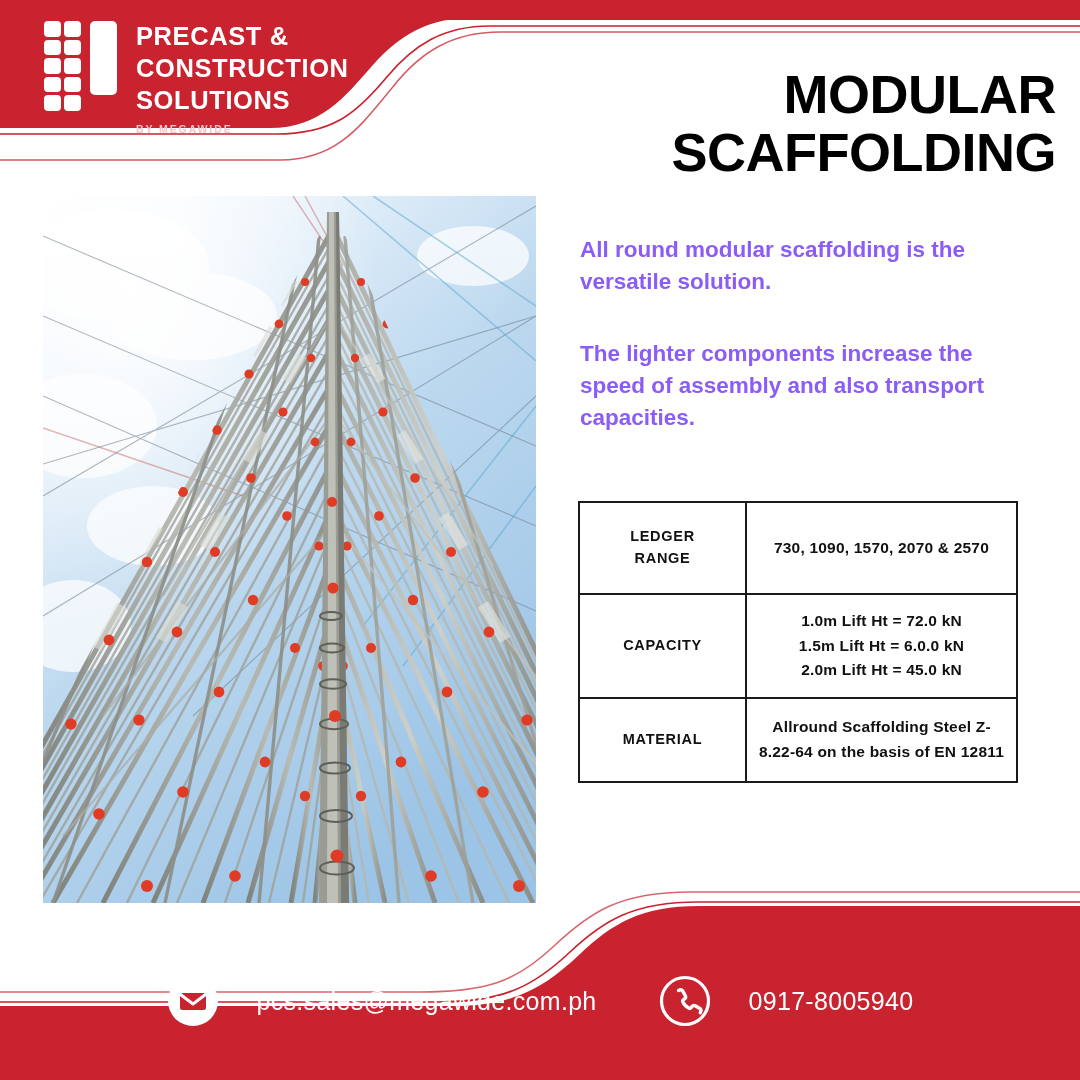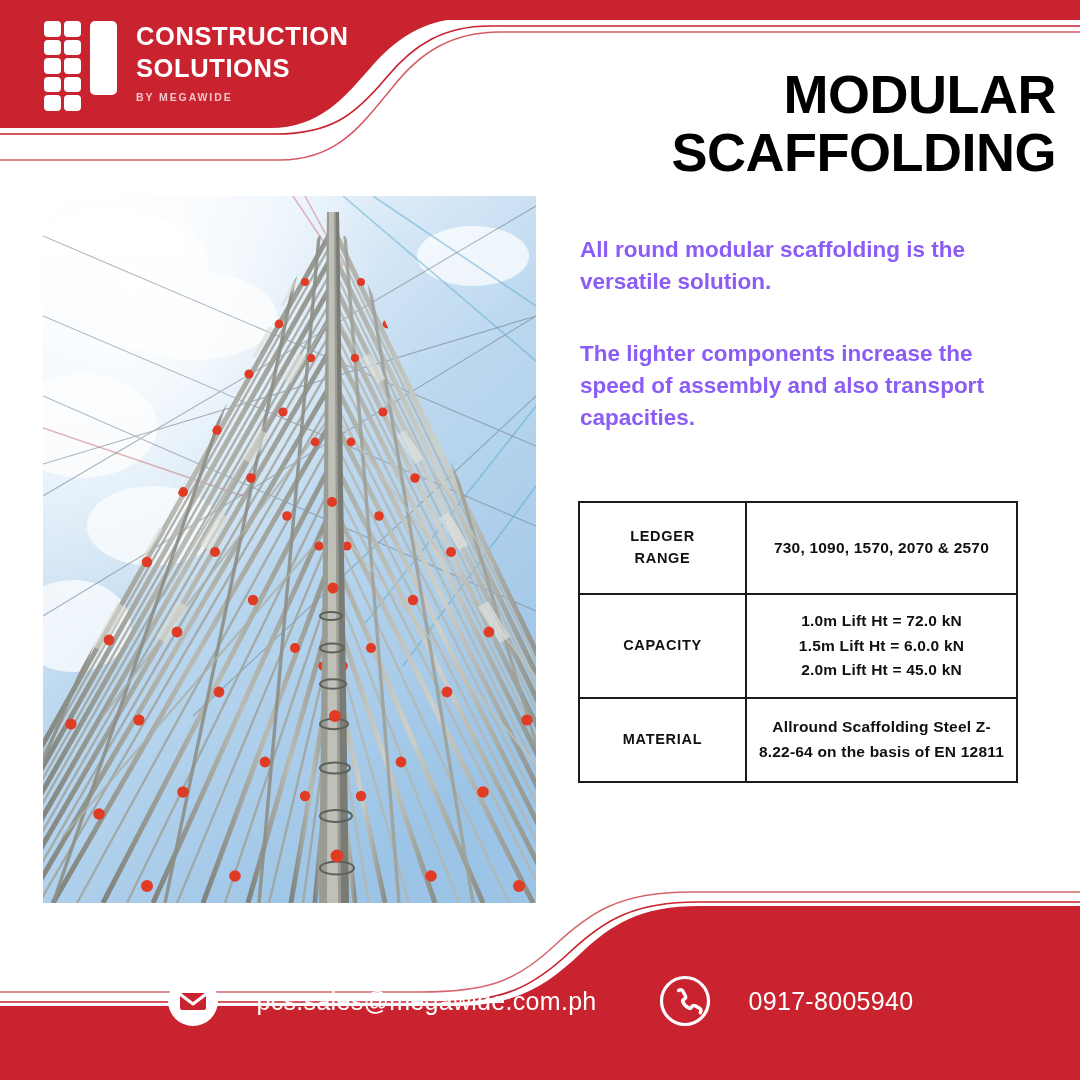--- a/index.html
+++ b/index.html
@@ -246,20 +246,21 @@
         <div class="logo-cell"></div>
           <div class="logo-cell"></div>
         <div class="logo-cell"></div>
           <div class="logo-cell"></div>
         <div class="logo-cell"></div>
           <div class="logo-cell"></div>
       </div>
       <div class="logo-bar"></div>
     </div>
     <div class="logo-text">
+      <div class="logo-line">PRECAST &amp;</div>
       <div class="logo-line">CONSTRUCTION</div>
       <div class="logo-line">SOLUTIONS</div>
       <div class="logo-sub">BY MEGAWIDE</div>
     </div>
   </div>
 
   <div class="title">
     <div class="title-line">MODULAR</div>
     <div class="title-line">SCAFFOLDING</div>
   </div>

